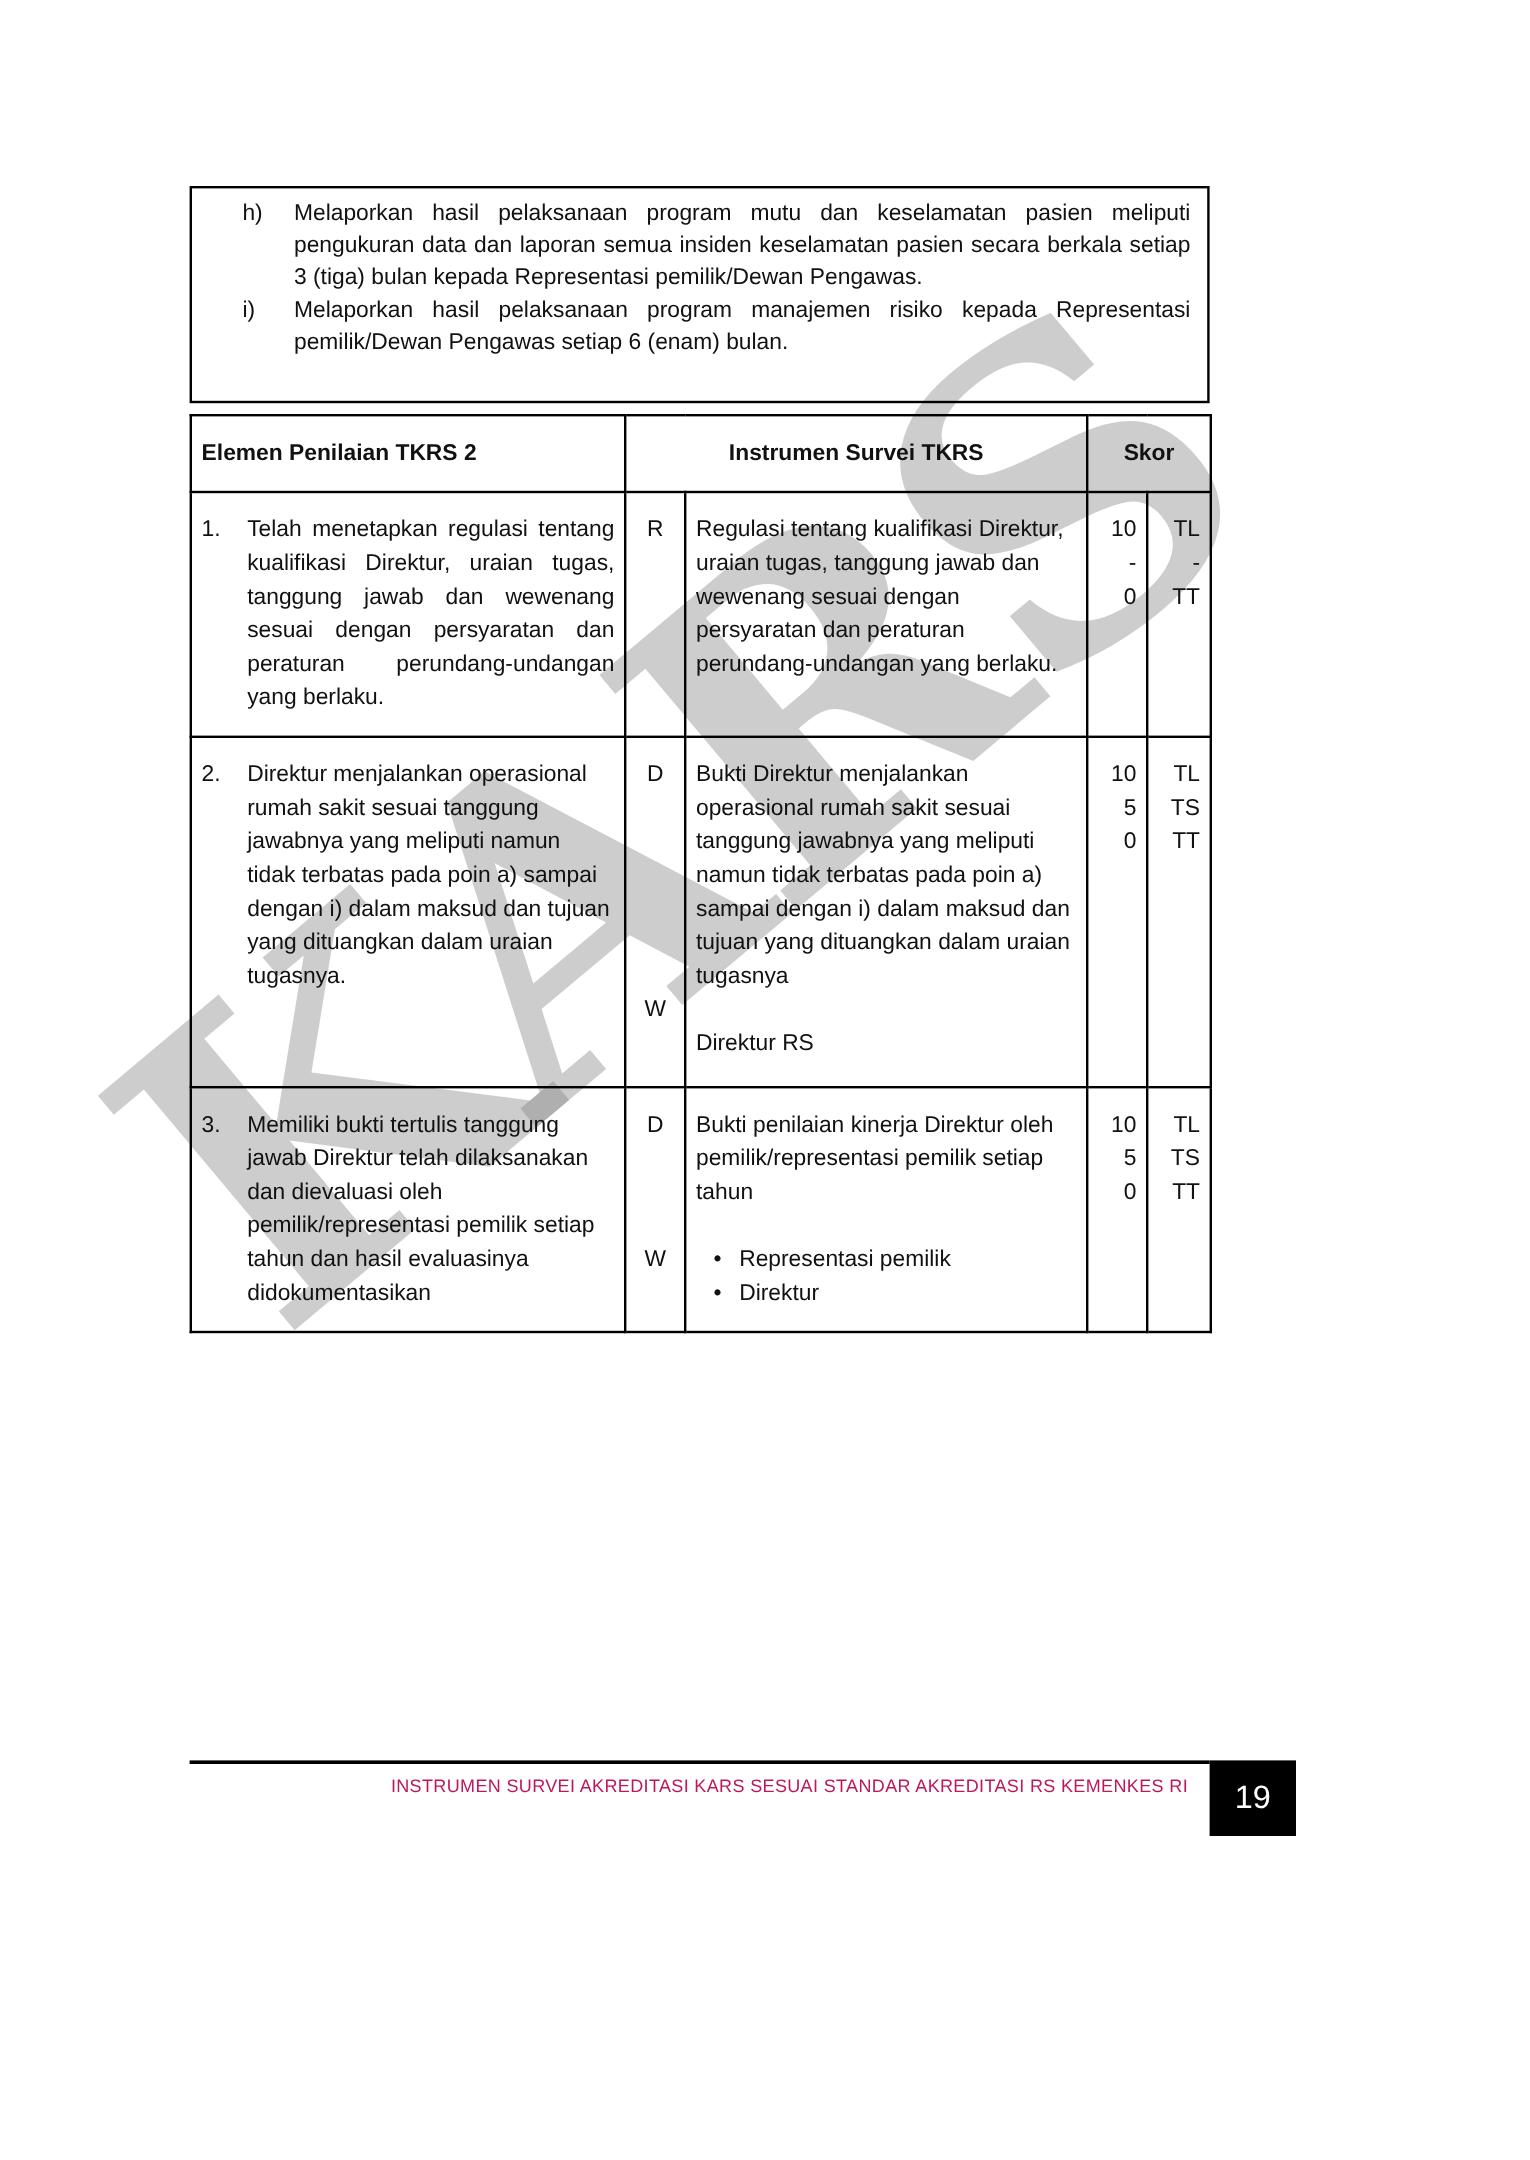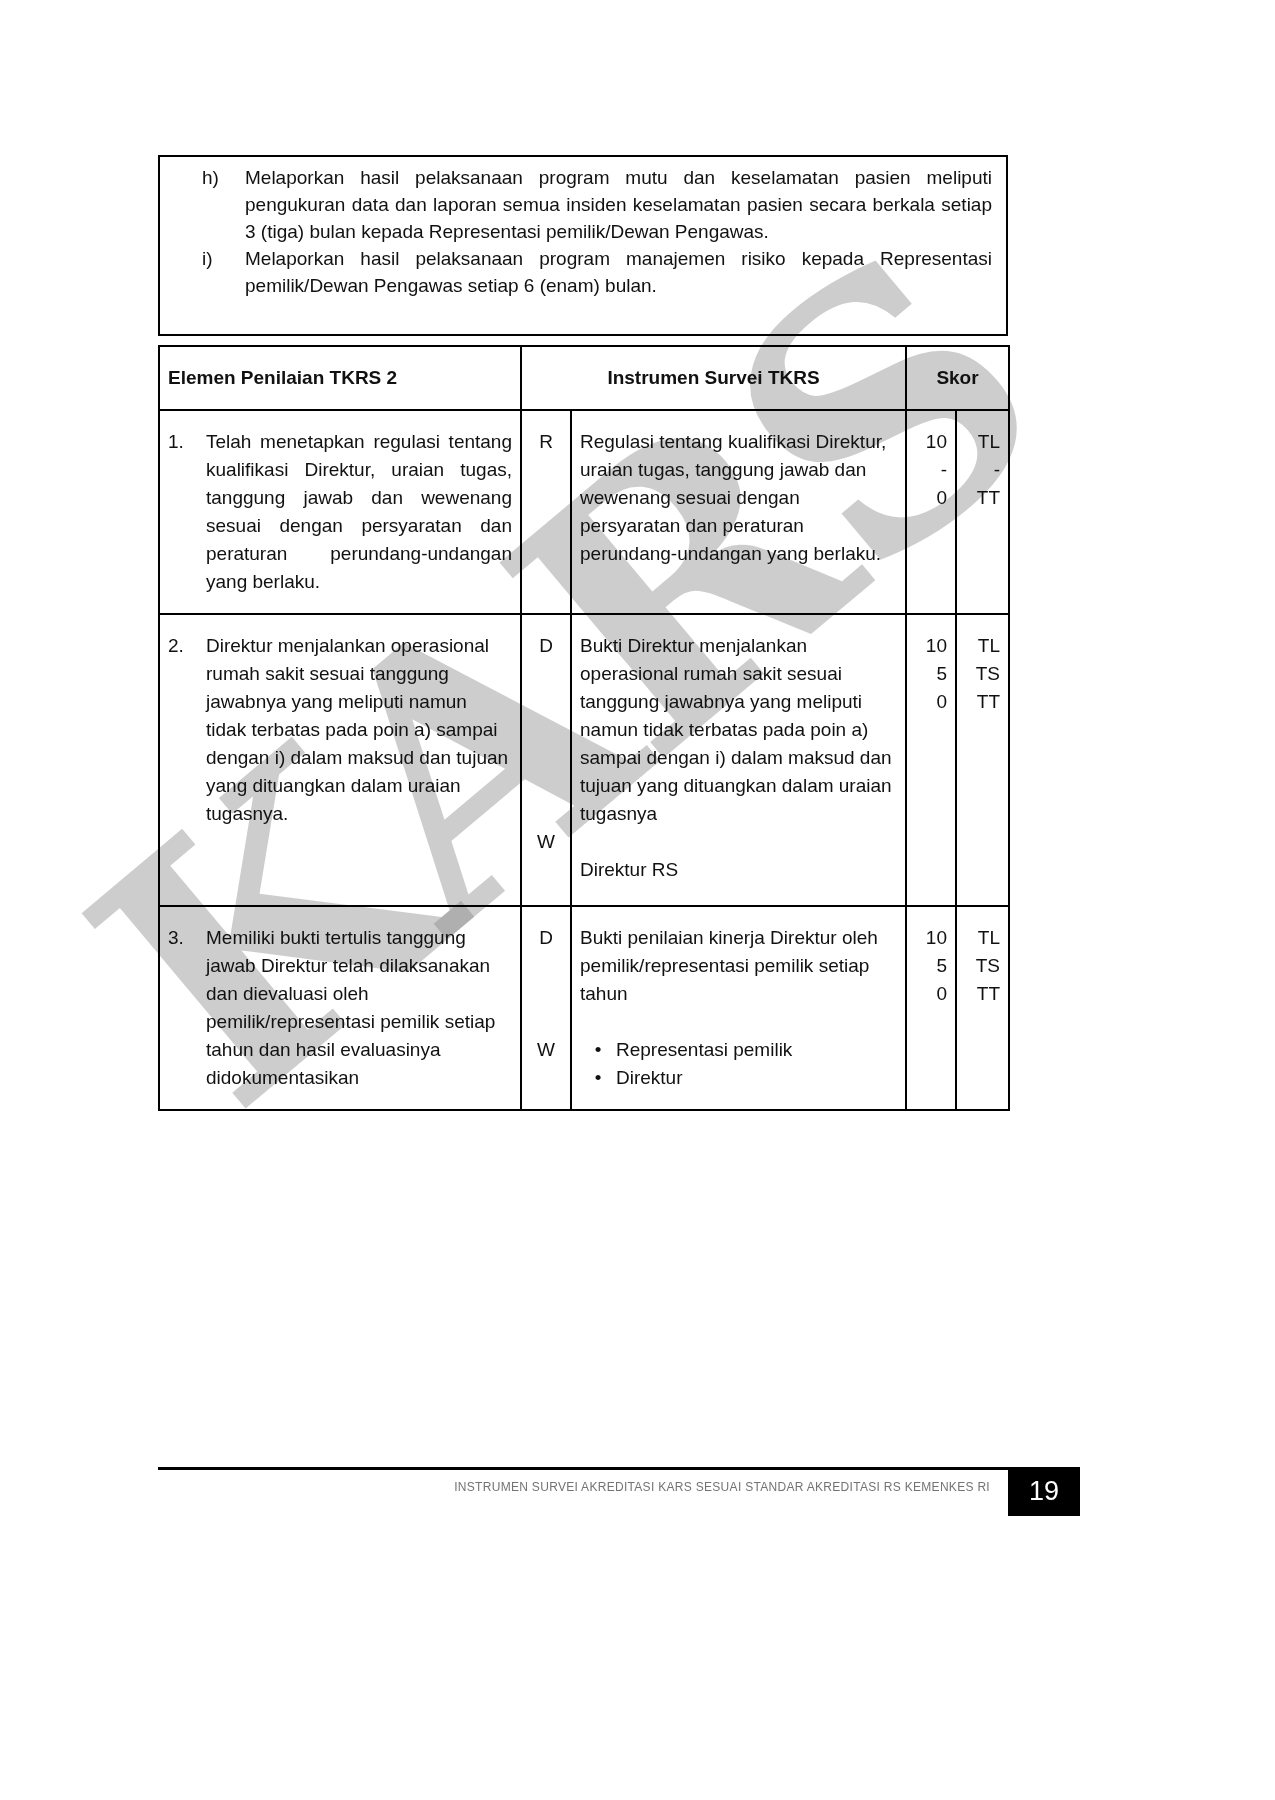--- a/index.html
+++ b/index.html
@@ -56,25 +56,25 @@
   .instr-extra { margin-top:28px; }
   .bullet-list { margin-top:28px; }
   .bullet-item { display:flex; }
   .bullet-marker { flex:0 0 36px; text-align:center; }
   .bullet-marker::before { content:"\2022"; }
 
   
   .footer-line { position:absolute; left:158px; top:1467px; width:850px; height:3px; background:#000; z-index:1; }
   .footer-text {
     position:absolute; left:158px; top:1480px; width:832px;
-    text-align:right; font-size:12px; letter-spacing:0.3px;
-    color:#737373; z-index:1;
+    text-align:right; font-size:15px; letter-spacing:0.3px;
+    color:#be185d; z-index:1;
   }
   .page-number-box {
-    position:absolute; left:1008px; top:1467px; width:72px; height:49px;
+    position:absolute; left:1008px; top:1467px; width:72px; height:63px;
     background:#000; color:#fff; display:flex; align-items:center; justify-content:center;
     font-size:27px; z-index:1;
   }
 </style>
 </head>
 <body>
 
 <div class="page">
 
   <div class="watermark">KARS</div>

